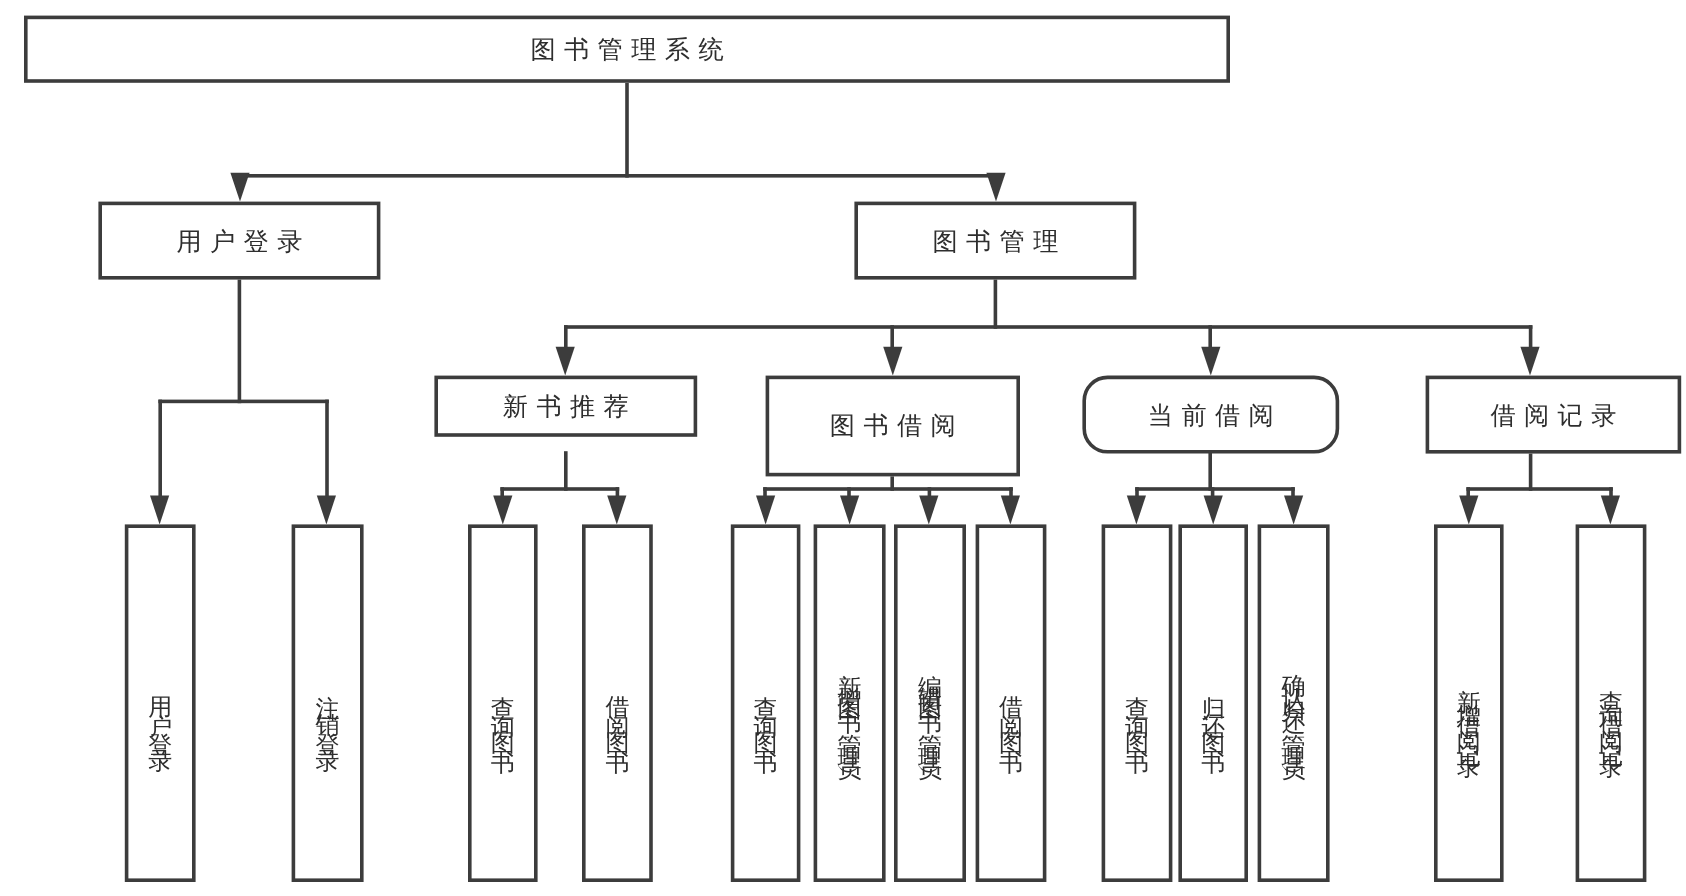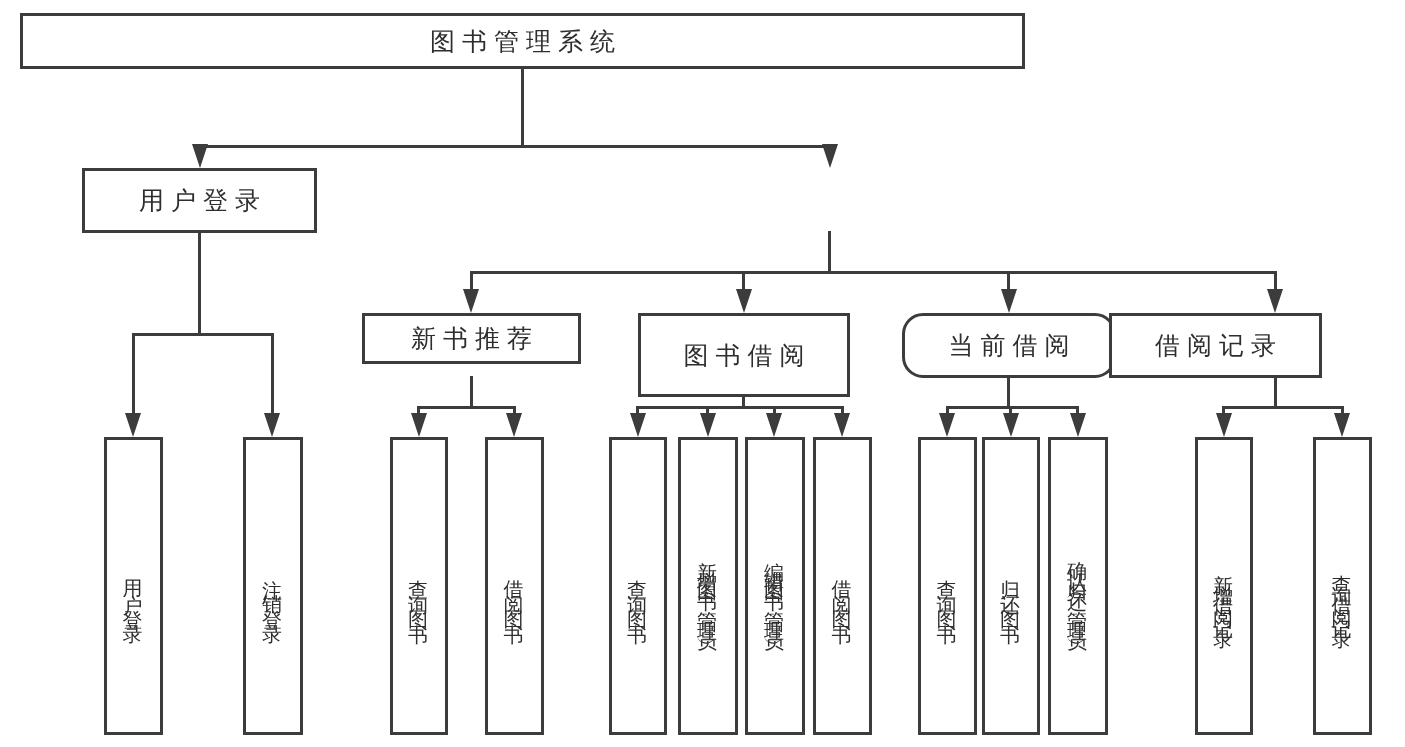--- a/index.html
+++ b/index.html
@@ -4,21 +4,21 @@
 <style>
   html,body{margin:0;padding:0;background:#ffffff;}
   .stage{
     position:relative;width:1405px;height:747px;background:#ffffff;
     font-family:"Liberation Sans","DejaVu Sans",sans-serif;overflow:hidden;
   }
   .box{
     position:absolute;background:#ffffff;border:3px solid #3c3c3c;box-sizing:border-box;
     display:flex;align-items:center;justify-content:center;color:#2e2e2e;z-index:2;
   }
-  .hlabel{font-size:25px;letter-spacing:7px;text-indent:7px;white-space:nowrap;}
+  .hlabel{font-size:21px;letter-spacing:7px;text-indent:7px;white-space:nowrap;}
   .leaf span{writing-mode:vertical-rl;font-size:20px;display:block;}
   .leaf-4 span{letter-spacing:15px;margin-bottom:-15px;}
   .leaf-6 span{letter-spacing:11px;margin-bottom:-11px;}
   .leaf-9 span{letter-spacing:10px;margin-bottom:-10px;}
   .vl{position:absolute;width:3px;background:#3c3c3c;z-index:1;}
   .hl{position:absolute;height:3px;background:#3c3c3c;z-index:1;}
   .tri{
     position:absolute;width:0;height:0;z-index:1;
     border-left:8px solid transparent;border-right:8px solid transparent;
     border-top:24px solid #3c3c3c;
@@ -35,20 +35,21 @@
 <div class="stage">
 
   <div class="box hlabel" style="left:20px;top:13px;width:1005px;height:56px;">图书管理系统</div>
 
   <div class="vl" style="left:521px;top:69px;height:79px;"></div>
   <div class="hl" style="left:198px;top:145px;width:633px;"></div>
   <div class="tri" style="left:192px;top:144px;"></div>
   <div class="tri" style="left:822px;top:144px;"></div>
 
   <div class="box hlabel" style="left:82px;top:168px;width:235px;height:65px;">用户登录</div>
+  <div class="box hlabel" style="left:712px;top:168px;width:235px;height:65px;">图书管理</div>
 
   <div class="vl" style="left:198px;top:231px;height:105px;"></div>
   <div class="hl" style="left:132px;top:333px;width:142px;"></div>
   <div class="vl" style="left:132px;top:333px;height:82px;"></div>
   <div class="tri" style="left:125px;top:413px;"></div>
   <div class="vl" style="left:271px;top:333px;height:82px;"></div>
   <div class="tri" style="left:264px;top:413px;"></div>
 
   <div class="vl" style="left:828px;top:231px;height:43px;"></div>
   <div class="hl" style="left:470px;top:271px;width:807px;"></div>
@@ -57,21 +58,21 @@
   <div class="vl" style="left:742px;top:271px;height:22px;"></div>
   <div class="tri" style="left:736px;top:289px;"></div>
   <div class="vl" style="left:1007px;top:271px;height:22px;"></div>
   <div class="tri" style="left:1001px;top:289px;"></div>
   <div class="vl" style="left:1274px;top:271px;height:22px;"></div>
   <div class="tri" style="left:1267px;top:289px;"></div>
 
   <div class="box hlabel" style="left:362px;top:313px;width:219px;height:51px;">新书推荐</div>
   <div class="box hlabel" style="left:638px;top:313px;width:212px;height:84px;">图书借阅</div>
   <div class="box hlabel" style="left:902px;top:313px;width:214px;height:65px;border-radius:21px;">当前借阅</div>
-  <div class="box hlabel" style="left:1109px;top:313px;width:213px;height:65px;">借阅记录</div>
+  <div class="box hlabel" style="left:1188px;top:313px;width:213px;height:65px;">借阅记录</div>
 
   <div class="vl" style="left:470px;top:376px;height:33px;"></div>
   <div class="hl" style="left:417px;top:406px;width:99px;"></div>
   <div class="vl" style="left:417px;top:406px;height:10px;"></div>
   <div class="tri" style="left:411px;top:413px;"></div>
   <div class="vl" style="left:513px;top:406px;height:10px;"></div>
   <div class="tri" style="left:506px;top:413px;"></div>
 
   <div class="vl" style="left:742px;top:376px;height:33px;"></div>
   <div class="hl" style="left:636px;top:406px;width:208px;"></div>

